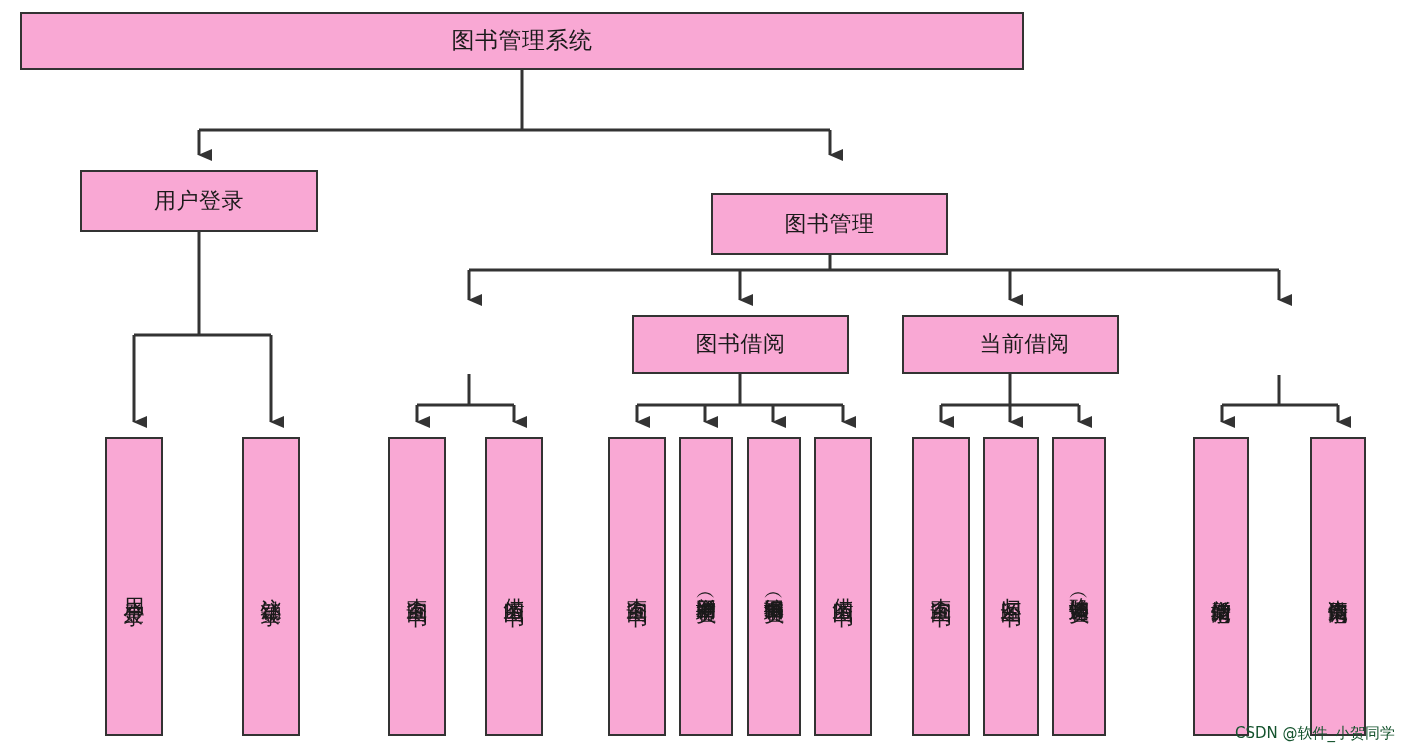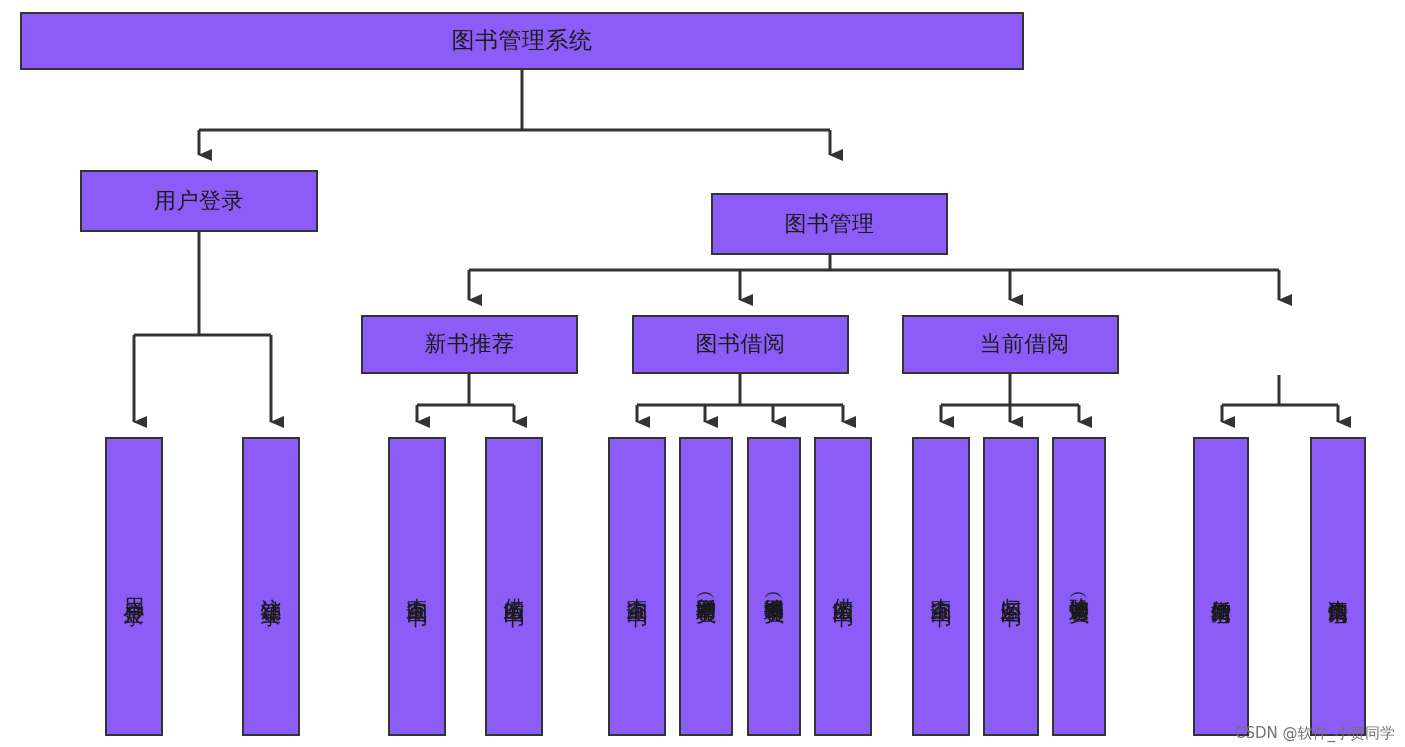--- a/index.html
+++ b/index.html
@@ -22,21 +22,21 @@
     position: absolute;
     left: 0;
     top: 0;
     width: 1405px;
     height: 747px;
     pointer-events: none;
   }
   .node {
     position: absolute;
     box-sizing: border-box;
-    background: #8b5cf6;
+    background: #f9a8d4;
     border: 2px solid #333333;
     display: flex;
     align-items: center;
     justify-content: center;
     color: #1a1a1a;
   }
   .node-label {
     display: block;
     text-align: center;
     line-height: 1.28;
@@ -66,21 +66,21 @@
   }
   .node.vert.tall-text .node-label {
     letter-spacing: 1px;
     font-size: 20px;
   }
   #watermark {
     position: absolute;
     right: 10px;
     bottom: 4px;
     font-size: 15px;
-    color: #737373;
+    color: #14532d;
     white-space: nowrap;
     font-family: "DejaVu Sans", sans-serif;
   }
 </style>
 </head>
 <body>
 
 <div id="diagram">
 
   <svg id="edges" viewBox="0 0 1405 747" width="1405" height="747">
@@ -137,23 +137,20 @@
     <span class="node-label">图书管理系统</span>
   </div>
 
   <div class="node horiz" style="left:80px; top:170px; width:238px; height:62px;">
     <span class="node-label">用户登录</span>
   </div>
   <div class="node horiz" style="left:711px; top:175px; width:237px; height:62px;margin-top:18px;">
     <span class="node-label">图书管理</span>
   </div>
 
-  <div class="node horiz" style="left:361px; top:315px; width:217px; height:59px;">
-    <span class="node-label">新书推荐</span>
-  </div>
   <div class="node horiz" style="left:632px; top:315px; width:217px; height:59px;">
     <span class="node-label">图书借阅</span>
   </div>
   <div class="node horiz" style="left:902px; top:315px; width:217px; height:59px;padding-left:28px;">
     <span class="node-label">当前借阅</span>
   </div>
 
   <div class="node vert" style="left:105px; top:437px; width:58px; height:299px;">
     <span class="node-label">用户登录</span>
   </div>

